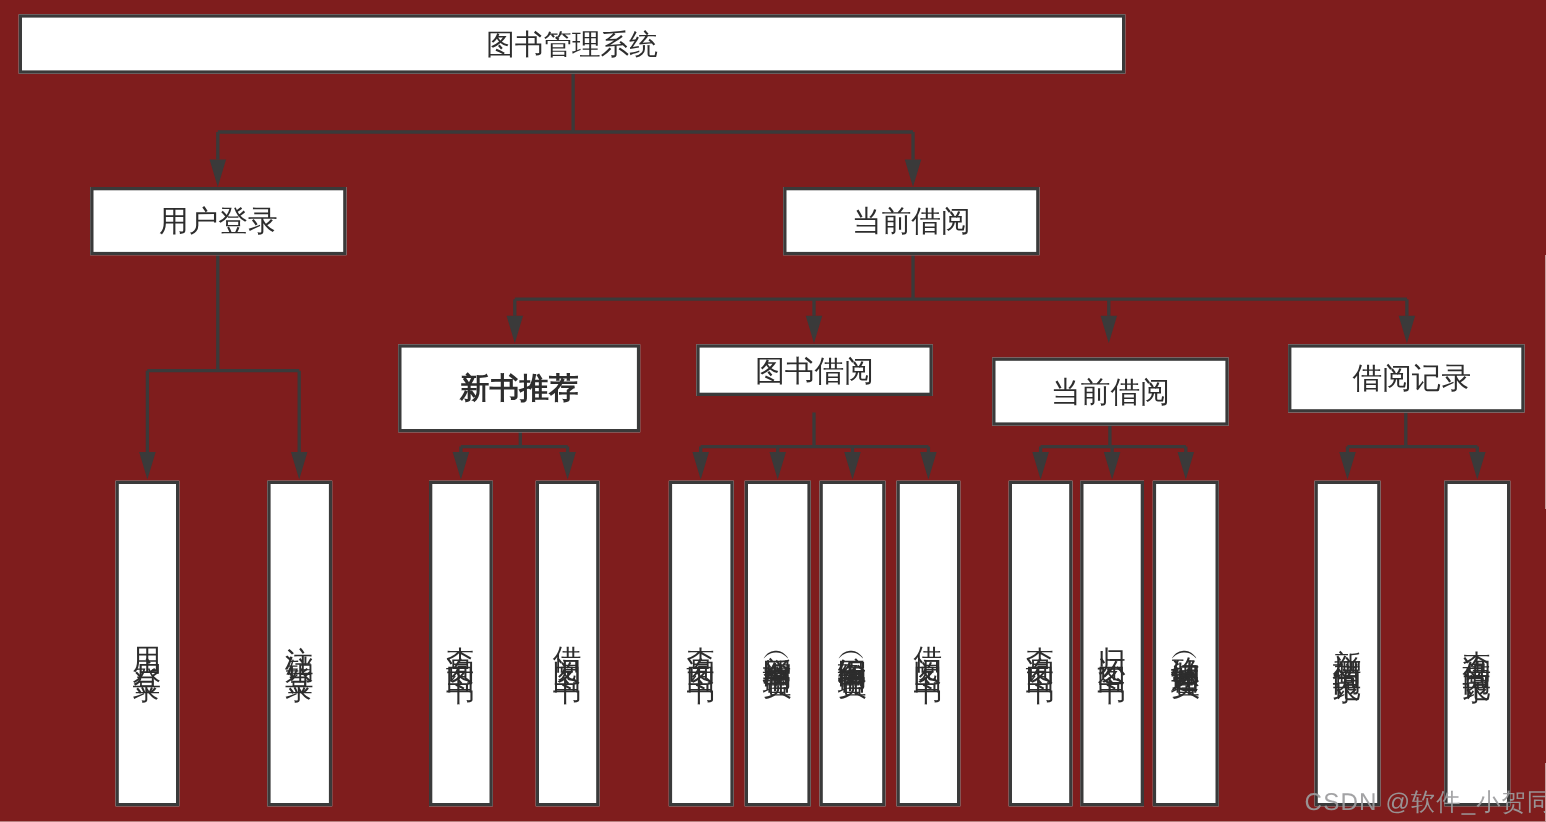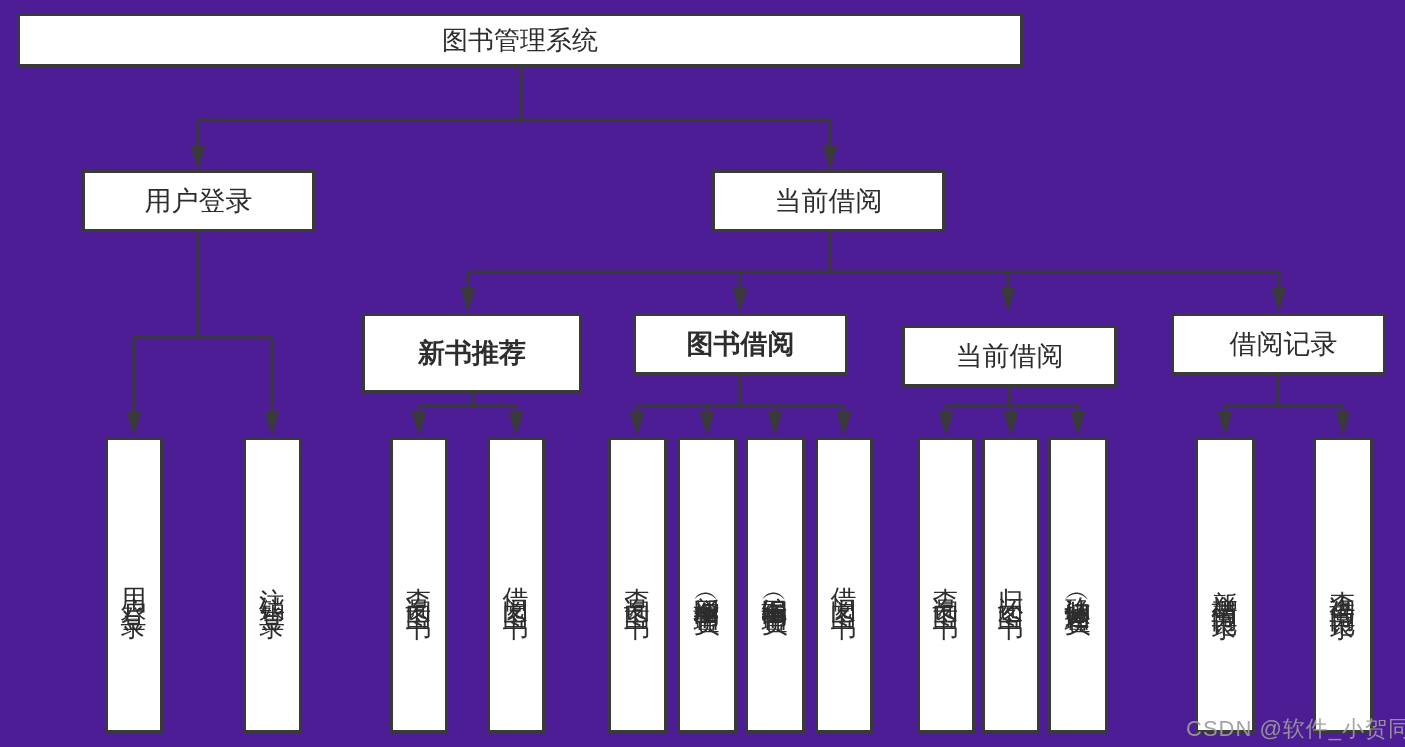--- a/index.html
+++ b/index.html
@@ -1,20 +1,20 @@
 <!DOCTYPE html>
 <html><head>
 <meta charset="utf-8">
 <style>
   html, body { margin: 0; padding: 0; background: #ffffff; }
   #canvas {
     position: relative;
     width: 1405px;
     height: 747px;
-    background: #4c1d95;
+    background: #7f1d1d;
     font-family: "Liberation Sans", "DejaVu Sans", sans-serif;
     overflow: hidden;
   }
   #connectors {
     position: absolute;
     left: 0; top: 0;
     width: 1405px; height: 747px;
   }
   .box {
     position: absolute;
@@ -26,21 +26,21 @@
     justify-content: center;
     color: #2d2d2d;
     font-size: 27px;
     z-index: 2;
     white-space: nowrap;
   }
   .root-box   { left: 17px;  top: 13px;  width: 1006px; height: 54px; font-size: 26px; }
   .lvl1-user  { left: 82px;  top: 170px; width: 233px;  height: 62px; }
   .lvl1-book  { left: 712px; top: 170px; width: 233px;  height: 62px; }
   .lvl2-nbr   { left: 362px; top: 313px; width: 220px;  height: 80px; font-weight: bold; }
-  .lvl2-bb    { left: 633px; top: 313px; width: 215px;  height: 62px; font-weight: bold; }
+  .lvl2-bb    { left: 633px; top: 313px; width: 215px;  height: 47px; }
   .lvl2-cb    { left: 902px; top: 313px; width: 215px;  height: 62px; margin-top: 12px; }
   .lvl2-br    { left: 1171px;top: 313px; width: 215px;  height: 62px; padding-left: 10px; }
 
   .leaf { top: 437px; height: 296px; font-size: 26px; }
   .leaf > span {
     writing-mode: vertical-rl;
     text-orientation: mixed;
     line-height: 1;
     white-space: nowrap;
   }

